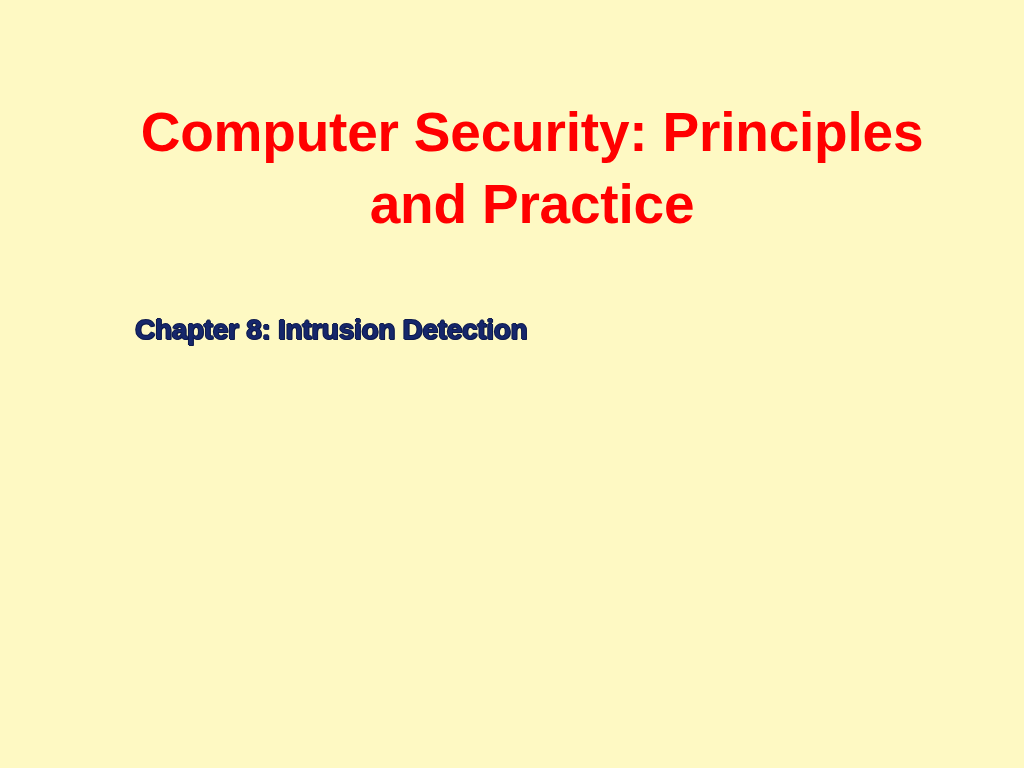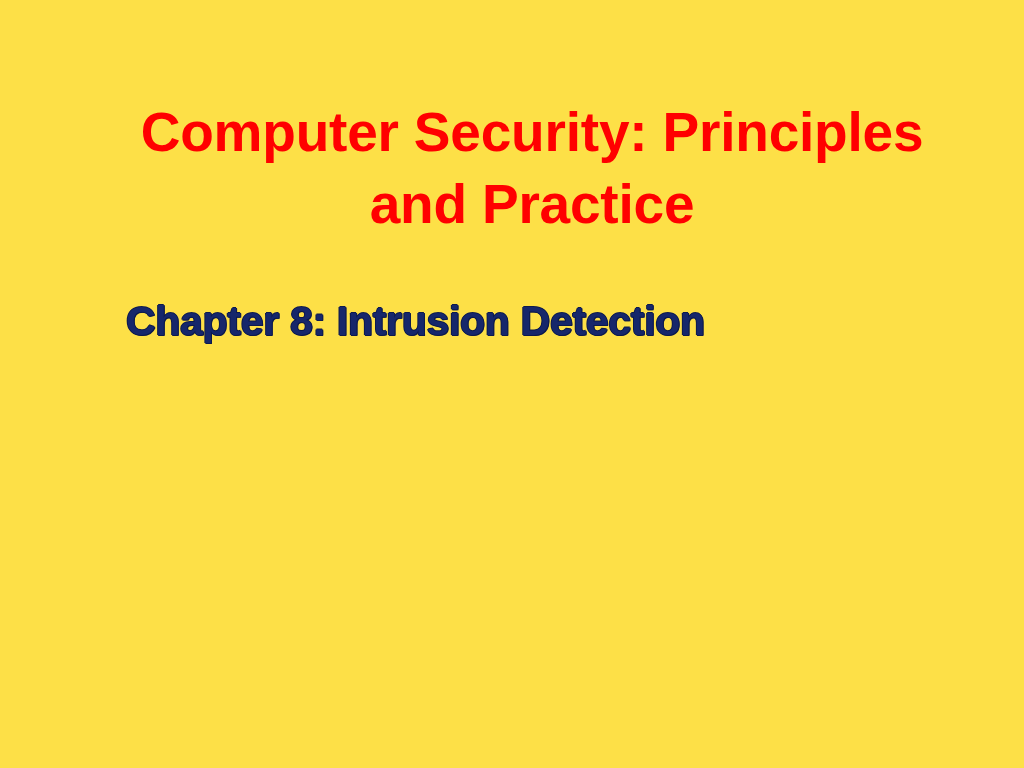--- a/index.html
+++ b/index.html
@@ -13,21 +13,21 @@
     height: 768px;
     background: #ffffff;
     font-family: "Liberation Sans", sans-serif;
     overflow: hidden;
   }
 
   .slide {
     position: relative;
     width: 1024px;
     height: 768px;
-    background: #fde047;
+    background: #fef9c3;
     box-sizing: border-box;
   }
 
   
   .title-block {
     position: absolute;
     left: 112px;
     top: 96px;
     width: 840px;
     text-align: center;
@@ -47,24 +47,24 @@
   
   .subtitle-block {
     position: absolute;
     left: 126px;
     top: 296px;
     width: 790px;
     text-align: left;
   }
 
   .slide-subtitle {
-    margin: 0;
+    margin: 9px;
     font-family: "Liberation Sans", sans-serif;
     font-weight: bold;
-    font-size: 41px;
+    font-size: 28px;
     line-height: 50px;
     letter-spacing: -0.3px;
     color: #16276b;
     
     text-shadow:
       1px 0 0 #0d1a4d,
       -1px 0 0 #0d1a4d,
       0 1px 0 #0d1a4d,
       0 -1px 0 #0d1a4d,
       1px 1px 0 #0d1a4d;

